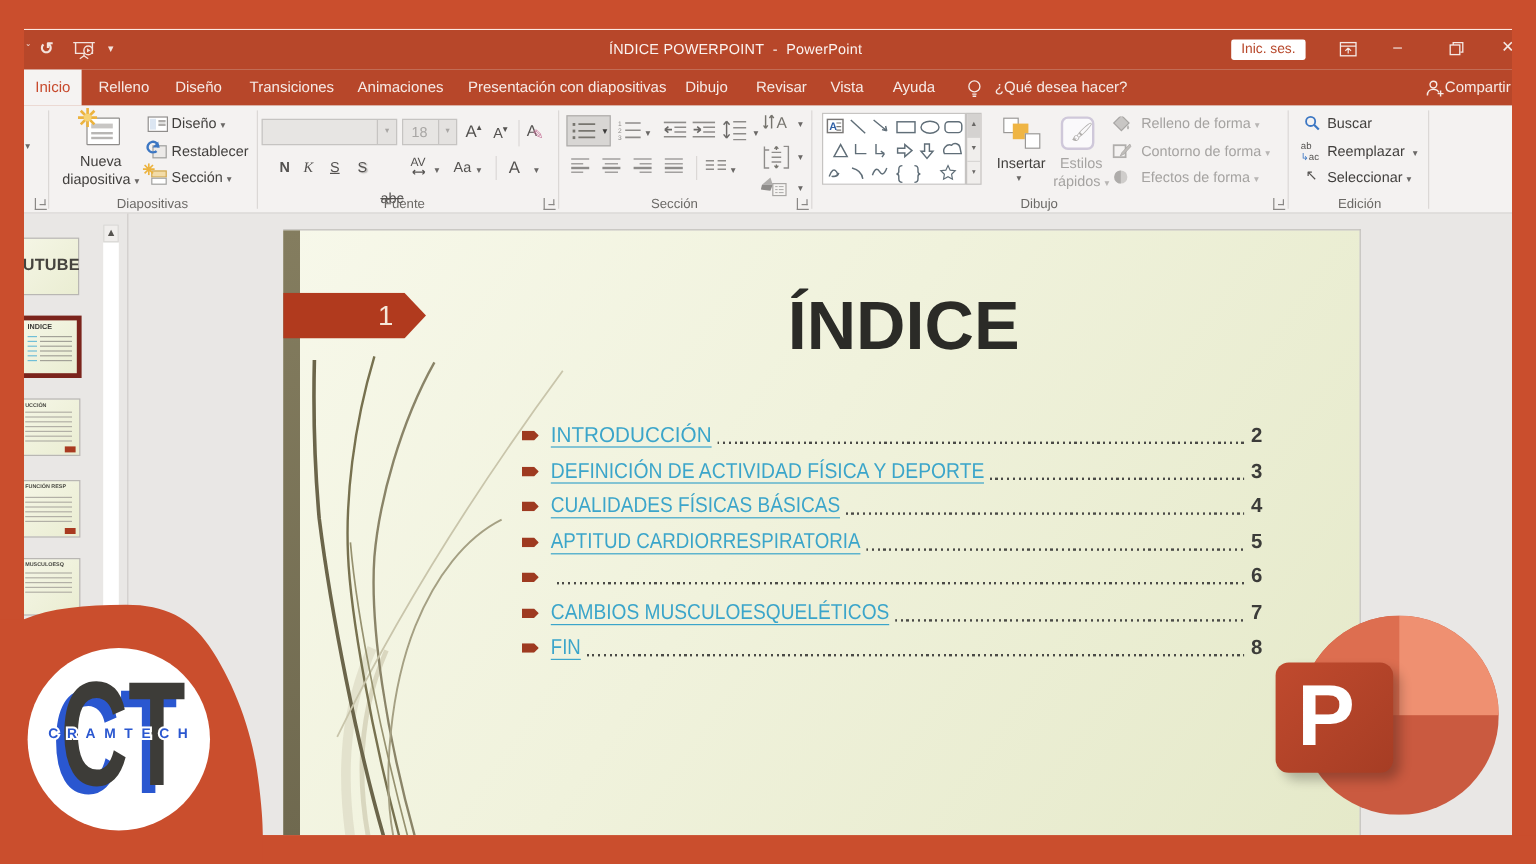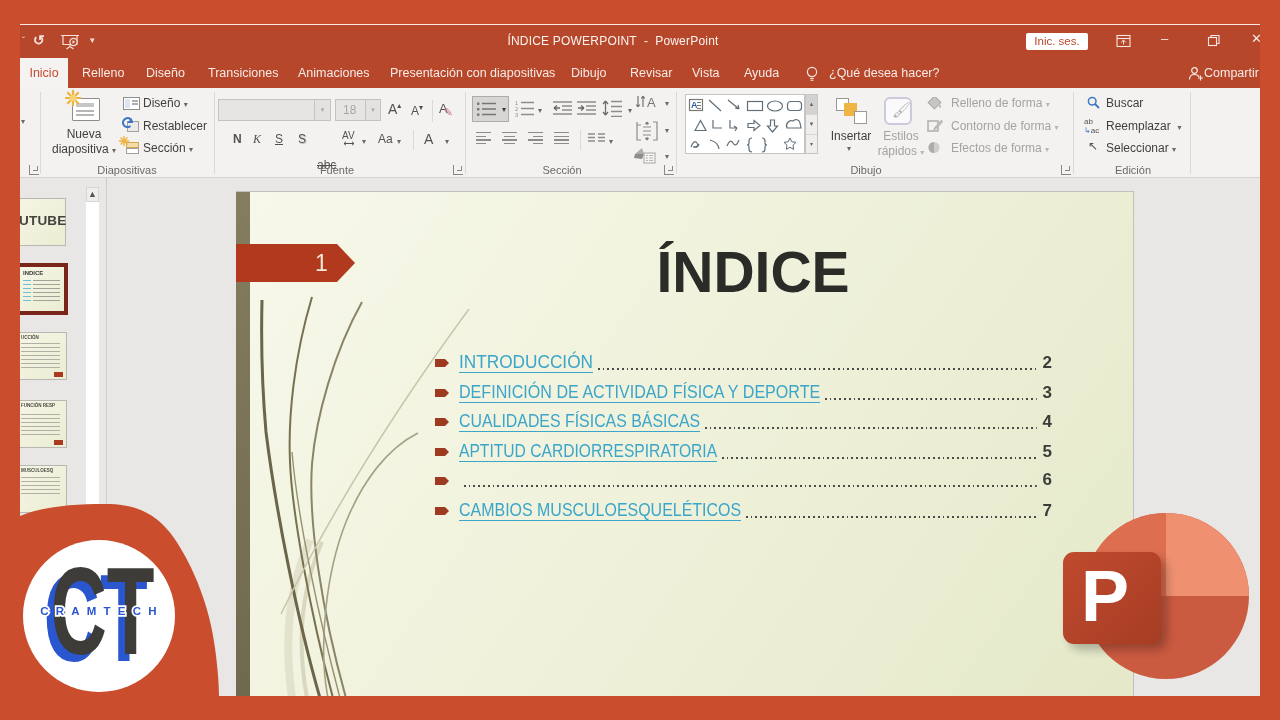--- a/index.html
+++ b/index.html
@@ -448,20 +448,30 @@
     <div class="row" style="top:307.5px;">
         <svg class="bul" style="left:-24px;top:7px;">
           <polygon points="0,0 10,0 14,4 10,8 0,8" fill="#9e3a20"></polygon>
         </svg>
         <div class="rowin">
           <span class="lnk" style="width:282px;"><span class="lt" style="transform:scaleX(0.887);">CAMBIOS MUSCULOESQUELÉTICOS</span></span>
           <div class="dots"></div>
           <span class="num">7</span>
         </div>
       </div>
+    <div class="row" style="top:337px;">
+        <svg class="bul" style="left:-24px;top:7px;">
+          <polygon points="0,0 10,0 14,4 10,8 0,8" fill="#9e3a20"></polygon>
+        </svg>
+        <div class="rowin">
+          <span class="lnk" style="width:25px;"><span class="lt" style="transform:scaleX(0.862);">FIN</span></span>
+          <div class="dots"></div>
+          <span class="num">8</span>
+        </div>
+      </div>
   </div>
 </div>
 
 <div class="frame" style="left:0;top:0;width:1280px;height:24px;"></div>
 <div class="frame" style="left:0;top:0;width:20px;height:720px;"></div>
 <div class="frame" style="left:1260px;top:0;width:20px;height:720px;"></div>
 <div class="frame" style="left:0;top:696px;width:1280px;height:24px;"></div>
 
 <svg style="position:absolute;left:0;top:490px;z-index:6;" width="240" height="230" viewBox="0 0 240 230">
   <path d="M 20,26 C 42,17 70,14 105,14 C 138,14 158,25 174,48 C 194,77 210,118 215,158 C 218,180 219,196 219,206 L 219,230 L 0,230 L 0,26 Z" fill="#ca4e2d"></path>

